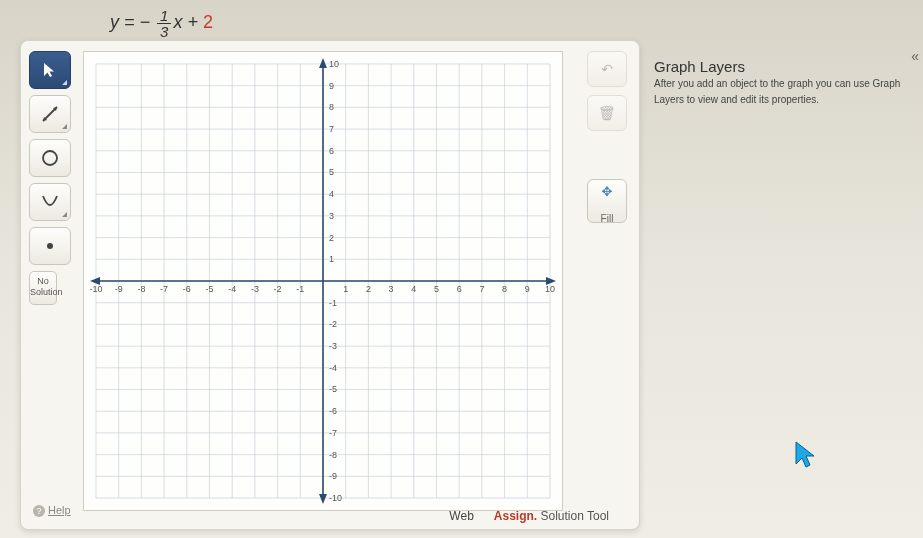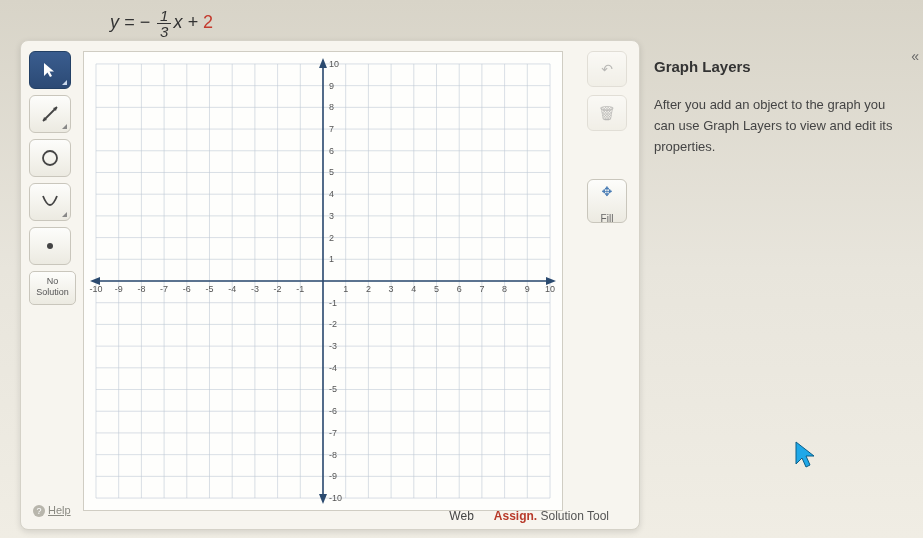--- a/index.html
+++ b/index.html
@@ -69,21 +69,21 @@
   .tool-btn .corner {
     position: absolute;
     right: 3px;
     bottom: 3px;
     width: 0; height: 0;
     border-left: 5px solid transparent;
     border-bottom: 5px solid #888;
   }
   .tool-btn.active .corner { border-bottom-color: #cbd9ec; }
   .no-solution {
-    width: 47px;
+    width: 28px;
     height: 34px;
     border-radius: 5px;
     border: 1px solid #c9c6bc;
     background: linear-gradient(#fdfdfb, #eceae1);
     font-size: 9px;
     color: #555;
     text-align: center;
     padding-top: 4px;
     line-height: 1.2;
     cursor: pointer;
@@ -173,26 +173,26 @@
 
   .layers-panel {
     position: absolute;
     top: 48px;
     left: 640px;
     right: 0;
     padding: 10px 14px 10px 14px;
   }
   .layers-title {
     font-size: 15px;
-    font-weight: bold;
+    font-weight: normal;
     color: #333;
-    margin-bottom: 20px;
+    margin-bottom: 1px;
   }
   .layers-body {
-    font-size: 13px;
+    font-size: 10px;
     color: #444;
     line-height: 1.6;
   }
   .collapse-handle {
     position: absolute;
     top: 48px;
     right: 4px;
     font-size: 14px;
     color: #666;
     cursor: pointer;

